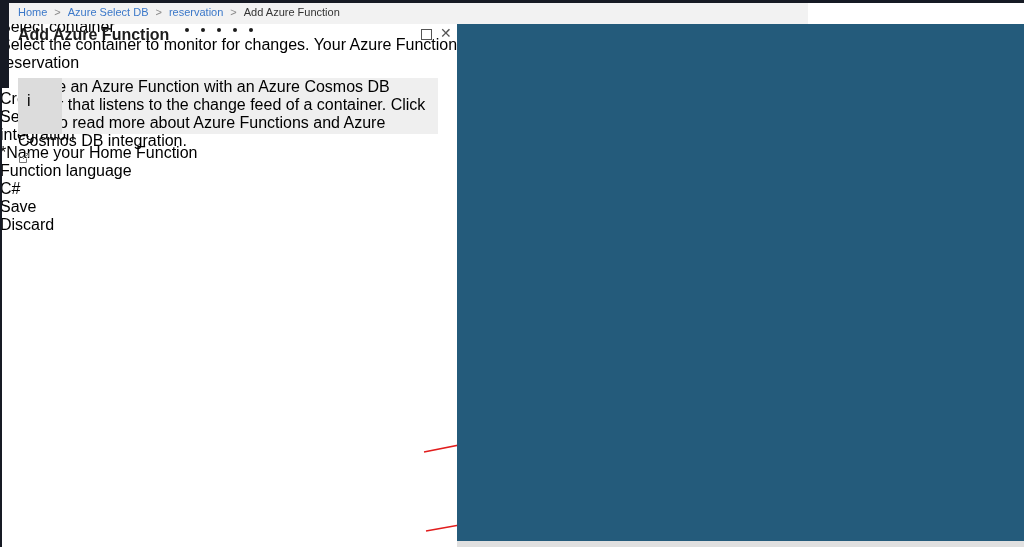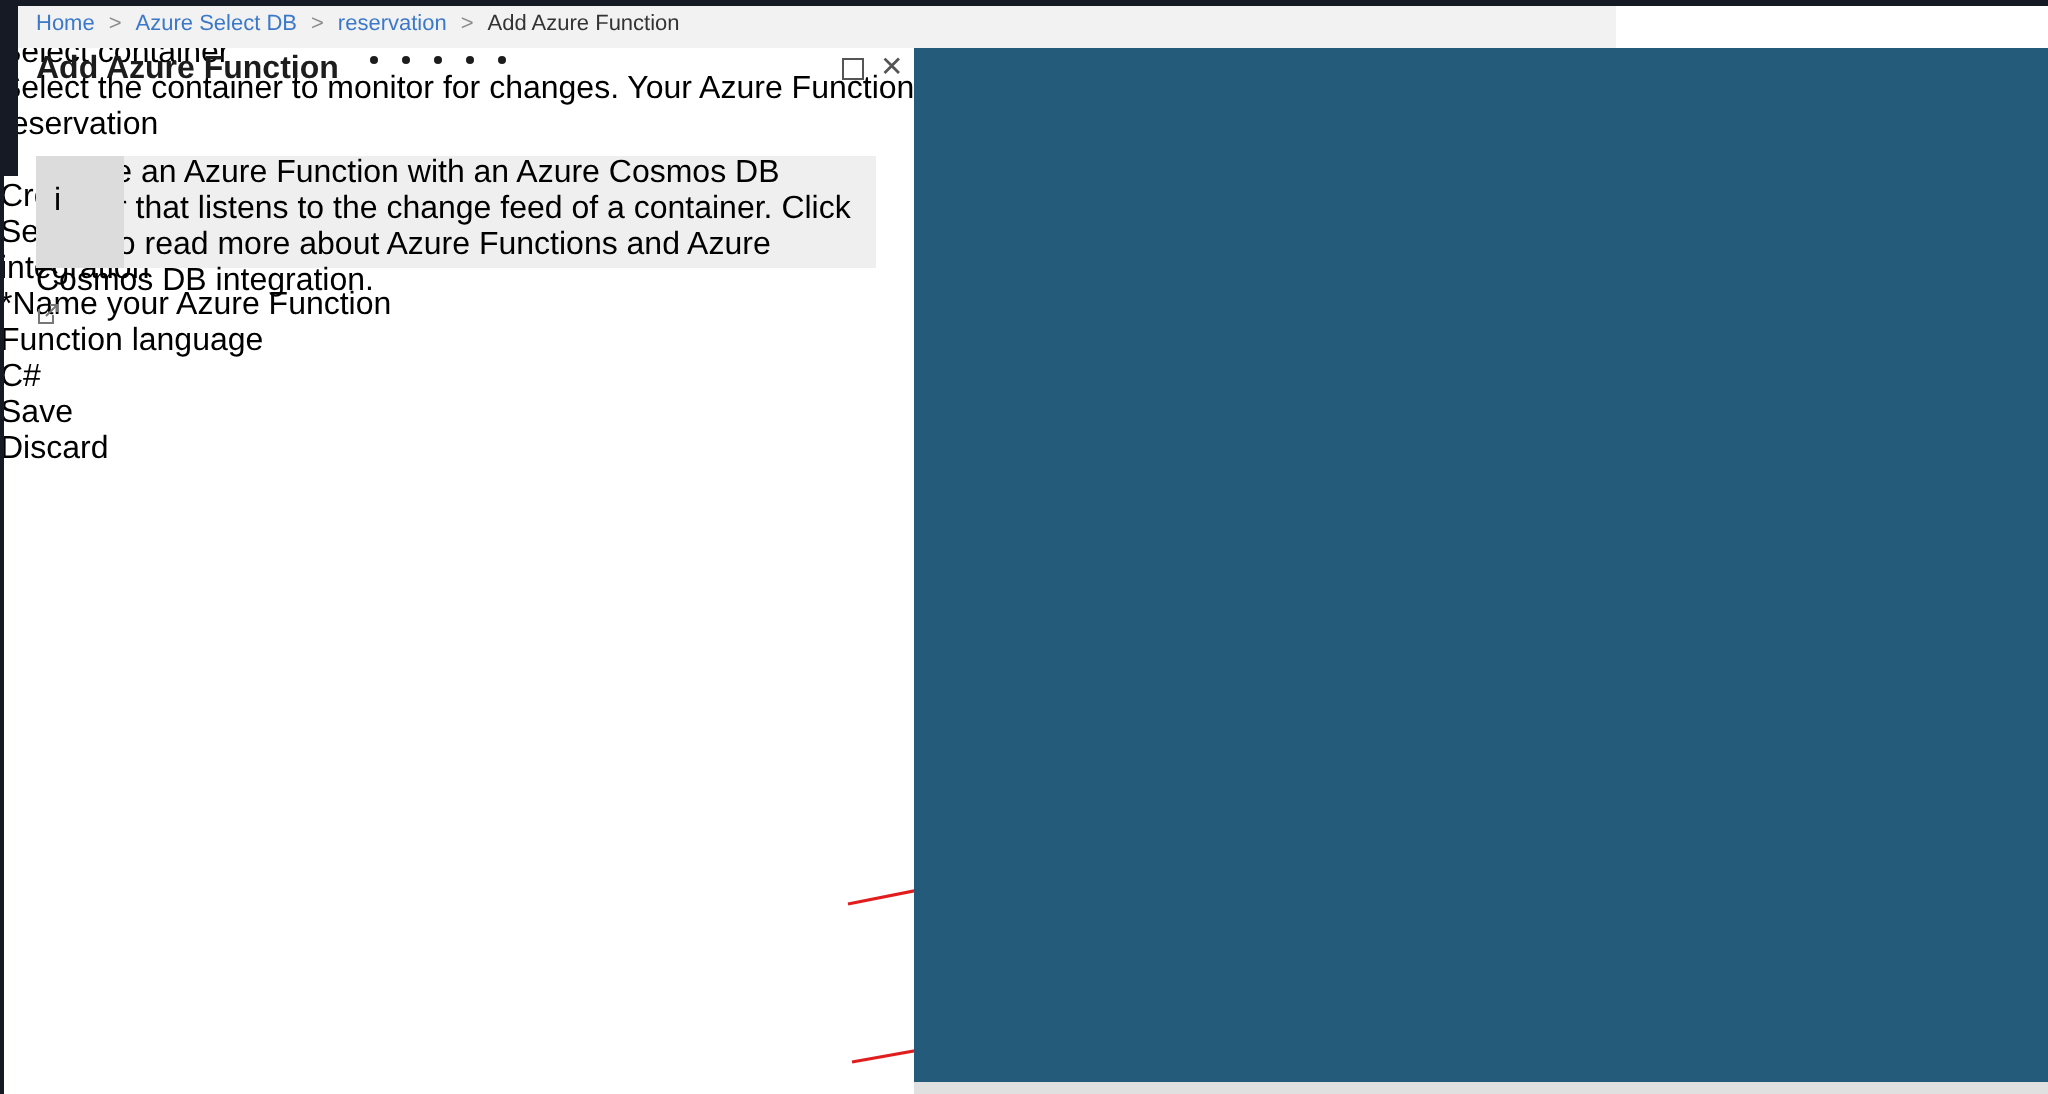--- a/index.html
+++ b/index.html
@@ -132,21 +132,21 @@
   <div class="step-num" style="left:18px; top:252px;">2</div>
   <div class="step-title" style="left:44px; top:259px;">Create Azure Function</div>
 
   <div class="field-label" style="left:46px; top:282px;">Select an Azure Function app</div>
   <div class="control dropdown" style="left:46px; top:292px; width:370px;">
     <span>integration</span>
     <span class="chev"></span>
   </div>
 
   <div class="field-label" style="left:44px; top:325px;">
-    <span class="req-star">*</span><span>Name your Azure Function</span>
+    <span class="req-star">*</span><span>Name your Home Function</span>
   </div>
 
   <div class="field-label" style="left:46px; top:371px;">Function language</div>
   <div class="control dropdown" style="left:46px; top:381px; width:370px;">
     <span>C#</span>
     <span class="chev"></span>
   </div>
 
   
   <div class="footer-divider"></div>

